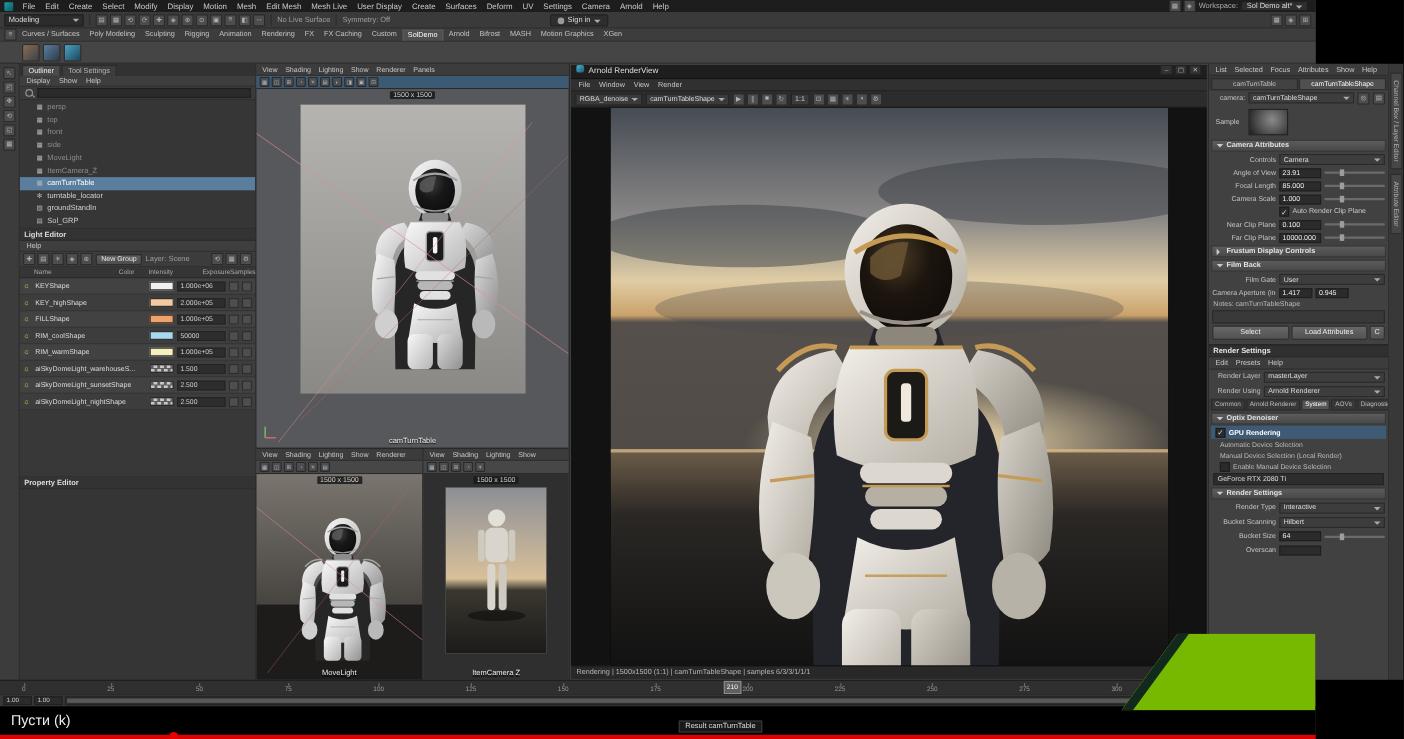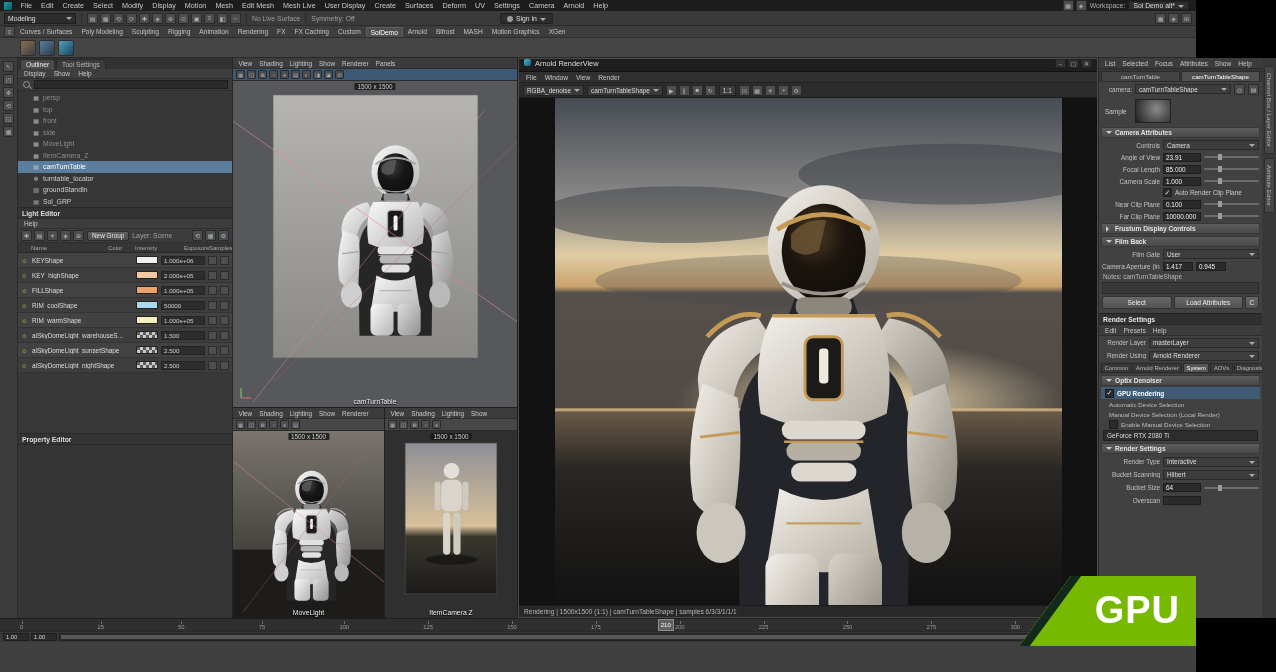--- a/index.html
+++ b/index.html
@@ -960,19 +960,26 @@
 
     <span class="tp-btn">|◀</span>
         <span class="tp-btn">◀</span>
         <span class="tp-btn">▶</span>
         <span class="tp-btn">▶|</span>
       </div>
     <span class="icon-sq">⚷</span>
     <span class="icon-sq">⚙</span>
   </div>
 
+  <div class="playerbar">
+    <span class="play-tooltip">Пусти (k)</span>
+    <span class="player-caption">Result camTurnTable</span>
+    <div class="yt-progress">
+      <div class="yt-watched"></div>
+      <div class="yt-dot"></div>
+    </div>
+  </div>
 
   <div class="gpu-badge">
     <div class="gpu-shape"></div>
-    <span class="gpu-text">GPU</span>
   </div>
 
 </div>
 
 </body></html>

